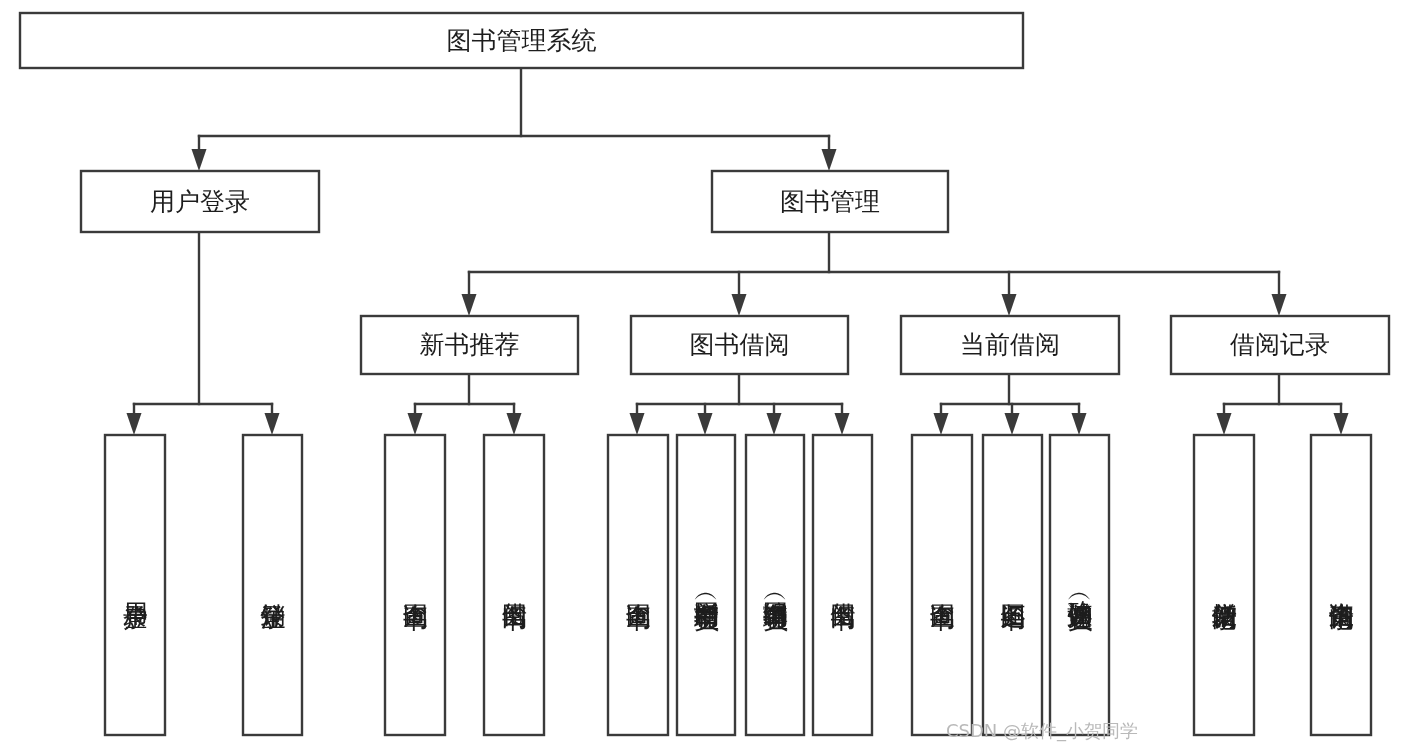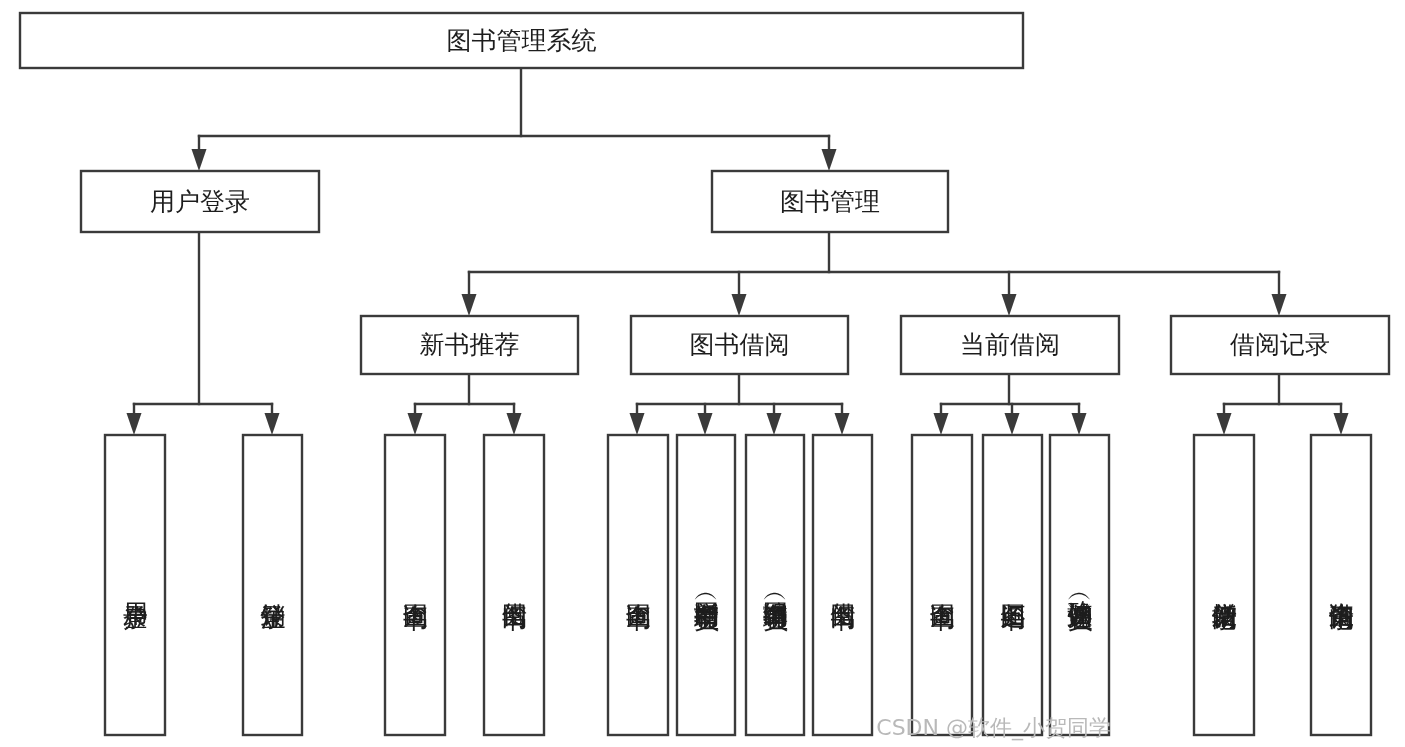--- a/index.html
+++ b/index.html
@@ -1,21 +1,21 @@
 <!DOCTYPE html>
 <html><head>
 <meta charset="utf-8">
 <style>
   html,body{margin:0;padding:0;background:#ffffff;}
   body{
     width:1405px;height:747px;
     font-family:"DejaVu Sans","Liberation Sans",sans-serif;
     overflow:hidden;position:relative;
   }
-  #stage{position:relative;width:1138px;height:747px;background:#fff;}
+  #stage{position:relative;width:1138px;height:747px;background:#fff;padding-left:12px;}
   svg#chart{position:absolute;left:0;top:0;width:1405px;height:747px;}
   .node-box{fill:#ffffff;stroke:#3a3a3a;stroke-width:2.4;}
   .conn{stroke:#3a3a3a;stroke-width:2.4;fill:none;stroke-linecap:square;}
   .arrow-head{fill:#3a3a3a;stroke:none;}
   .node-label-h{
     font-size:25px;fill:#1d1d1d;
     text-anchor:middle;dominant-baseline:middle;
     font-family:"DejaVu Sans","Liberation Sans",sans-serif;
   }
   .vlabel{
@@ -23,22 +23,22 @@
     display:flex;align-items:center;justify-content:center;
     writing-mode:vertical-rl;
     text-orientation:upright;
     font-size:25px;line-height:1.12;
     color:#1d1d1d;
     letter-spacing:1px;
     white-space:nowrap;
     pointer-events:none;
   }
   #watermark{
-    position:absolute;right:27px;bottom:4px;
-    font-size:22px;color:#b9b9b9;
+    position:absolute;right:12px;bottom:4px;
+    font-size:18px;color:#b9b9b9;
     font-family:"DejaVu Sans","Liberation Sans",sans-serif;
     white-space:nowrap;
   }
 </style>
 </head>
 <body>
 
 <div id="stage">
   <svg id="chart" viewBox="0 0 1405 747">
       <g>

